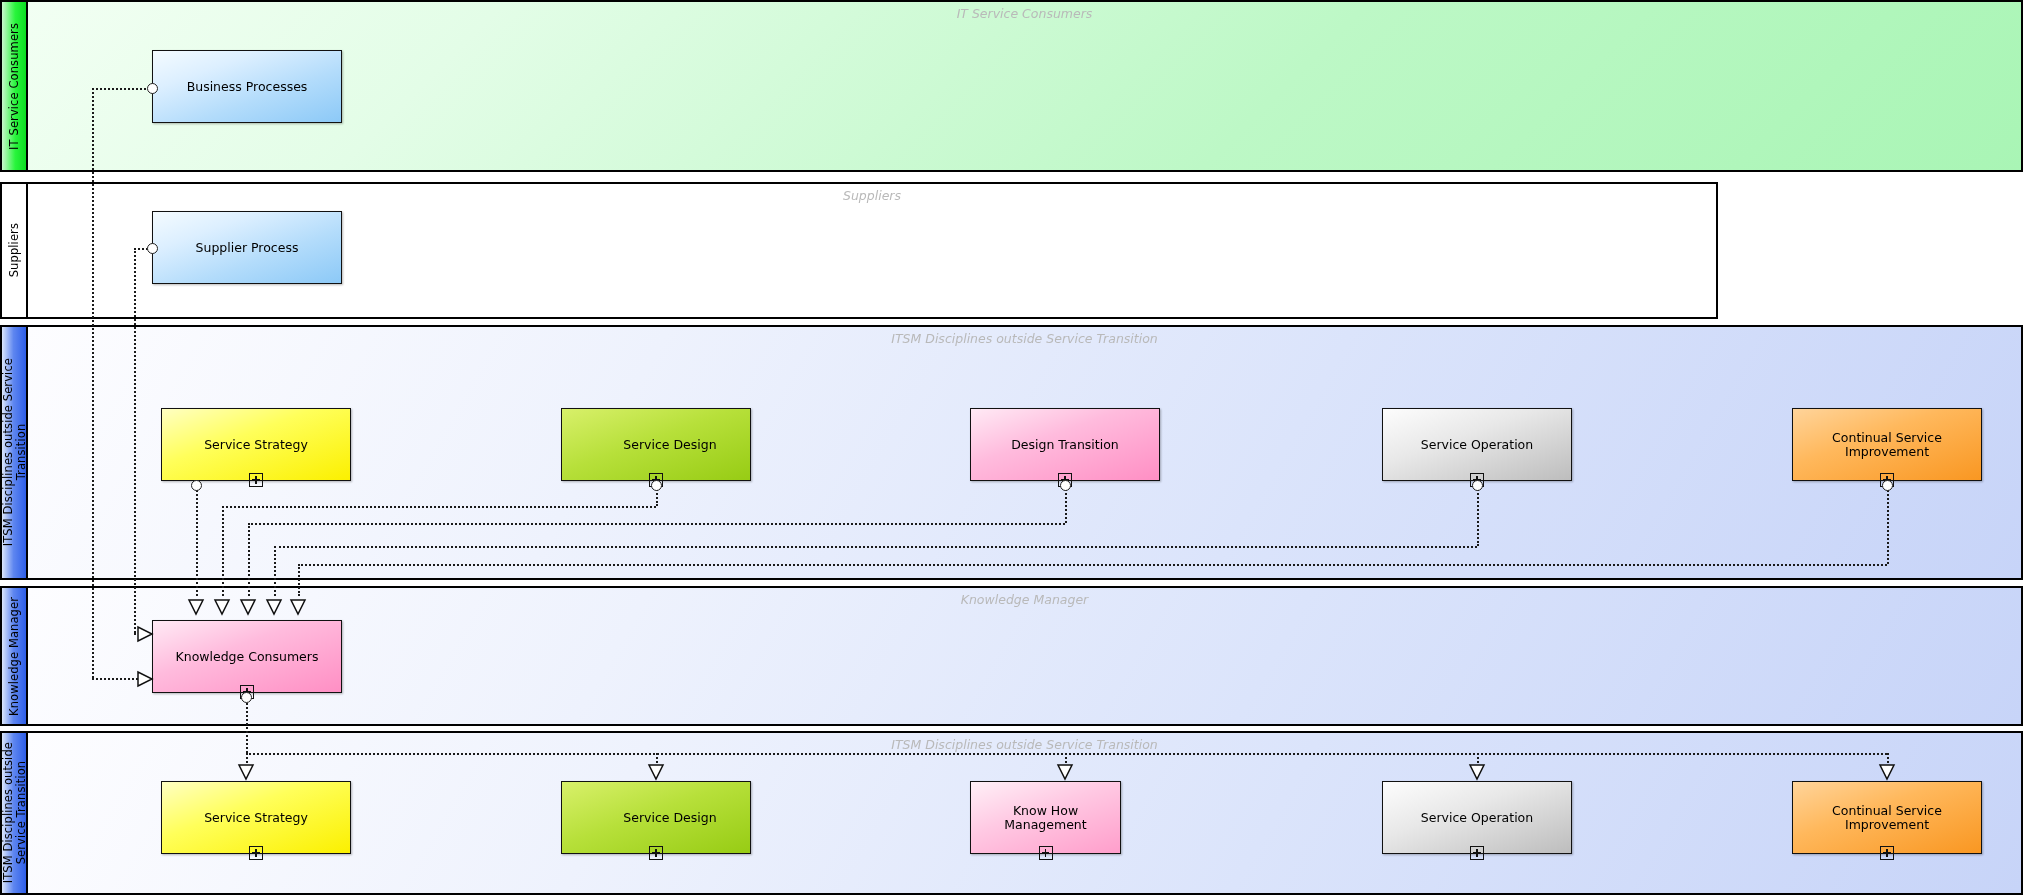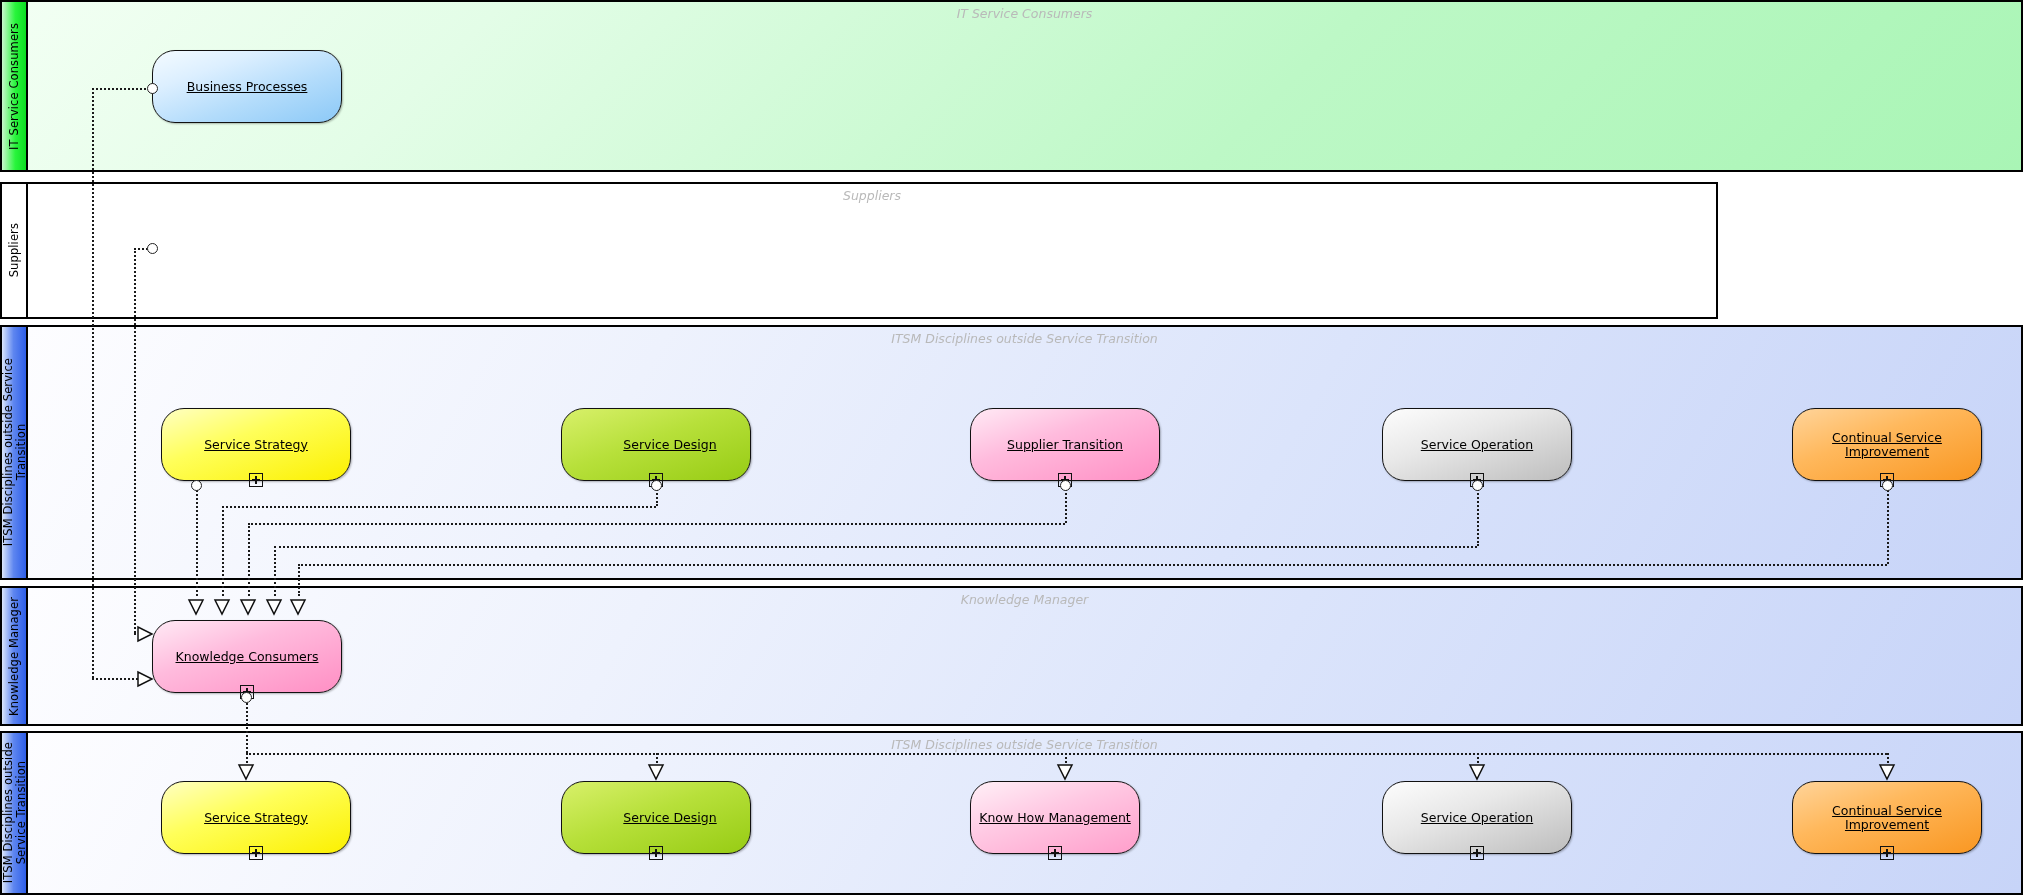--- a/index.html
+++ b/index.html
@@ -57,32 +57,31 @@
   .lane-green  .pool-body  { background: linear-gradient(135deg,#f2fff3 0%,#e3fde7 22%,#bdf8c6 62%,#a9f5b5 100%); }
   .lane-white  .pool-label { background: #ffffff; }
   .lane-white  .pool-body  { background: #ffffff; }
   .lane-blue   .pool-label { background: linear-gradient(to right,#dbe6fb 0%, #5e86f0 48%, #2f5fe8 100%); }
   .lane-blue   .pool-body  { background: linear-gradient(120deg,#fdfdff 0%,#eef2fd 30%,#dbe4fb 62%,#c7d4f8 100%); }
 
   
   .task {
     position: absolute;
     border: 1.6px solid #111;
-    border-radius: 23px;
+    border-radius: 0;
     display: flex;
     align-items: center;
     justify-content: center;
     text-align: center;
     font-size: 12.5px;
     line-height: 14px;
     color: #000;
     z-index: 6;
     box-shadow: 1px 1px 2px rgba(0,0,0,0.28);
     padding: 0 8px;
-    text-decoration: underline;
   }
   .t-blue   { background: linear-gradient(160deg,#f4fbff 0%,#dcefff 28%,#b3dcfb 62%,#8cc9f7 100%); }
   .t-yellow { background: linear-gradient(160deg,#ffffc2 0%,#ffff5a 40%,#fbf000 100%); margin-left: 9px; }
   .t-green  { background: linear-gradient(160deg,#d8f06a 0%,#b7e03a 45%,#97cc14 100%); padding-left: 36px; }
   .t-pink   { background: linear-gradient(160deg,#ffeaf5 0%,#ffbbdd 40%,#ff8fc4 100%); }
   .t-pink2  { background: linear-gradient(160deg,#fff0f7 0%,#ffc9e3 42%,#ff9ecb 100%); }
   .t-gray   { background: linear-gradient(160deg,#fdfdfd 0%,#e8e8e8 40%,#bdbdbd 100%); }
   .t-orange { background: linear-gradient(160deg,#ffd49a 0%,#ffb85c 40%,#f99722 100%); }
 
   
@@ -240,36 +239,39 @@
       <polygon points="1470,765 1484,765 1477,779"></polygon>
       <polygon points="1880,765 1894,765 1887,779"></polygon>
     </g>
   </svg>
 
   <div class="task t-blue" style="left:152px; top:50px; width:190px; height:73px;">
     <span>Business Processes</span>
   </div>
   <div class="conn-dot" style="left:147px; top:83px;"></div>
 
+  <div class="task t-blue" style="left:152px; top:211px; width:190px; height:73px;">
+    <span>Supplier Process</span>
+  </div>
   <div class="conn-dot" style="left:147px; top:243px;"></div>
 
   <div class="task t-yellow" style="left:152px; top:408px; width:190px; height:73px;">
     <span>Service Strategy</span>
     <span class="plus-marker"></span>
   </div>
   <div class="conn-dot" style="left:191px; top:480px;"></div>
 
   <div class="task t-green" style="left:561px; top:408px; width:190px; height:73px;">
     <span>Service Design</span>
     <span class="plus-marker"></span>
   </div>
   <div class="conn-dot" style="left:651px; top:480px;"></div>
 
   <div class="task t-pink" style="left:970px; top:408px; width:190px; height:73px;">
-    <span>Supplier Transition</span>
+    <span>Design Transition</span>
     <span class="plus-marker"></span>
   </div>
   <div class="conn-dot" style="left:1060px; top:480px;"></div>
 
   <div class="task t-gray" style="left:1382px; top:408px; width:190px; height:73px;">
     <span>Service Operation</span>
     <span class="plus-marker"></span>
   </div>
   <div class="conn-dot" style="left:1472px; top:480px;"></div>
 
@@ -288,21 +290,21 @@
   <div class="task t-yellow" style="left:152px; top:781px; width:190px; height:73px;">
     <span>Service Strategy</span>
     <span class="plus-marker"></span>
   </div>
 
   <div class="task t-green" style="left:561px; top:781px; width:190px; height:73px;">
     <span>Service Design</span>
     <span class="plus-marker"></span>
   </div>
 
-  <div class="task t-pink2" style="left:970px; top:781px; width:170px; height:73px;">
+  <div class="task t-pink2" style="left:970px; top:781px; width:151px; height:73px;">
     <span>Know How Management</span>
     <span class="plus-marker"></span>
   </div>
 
   <div class="task t-gray" style="left:1382px; top:781px; width:190px; height:73px;">
     <span>Service Operation</span>
     <span class="plus-marker"></span>
   </div>
 
   <div class="task t-orange" style="left:1792px; top:781px; width:190px; height:73px;">

